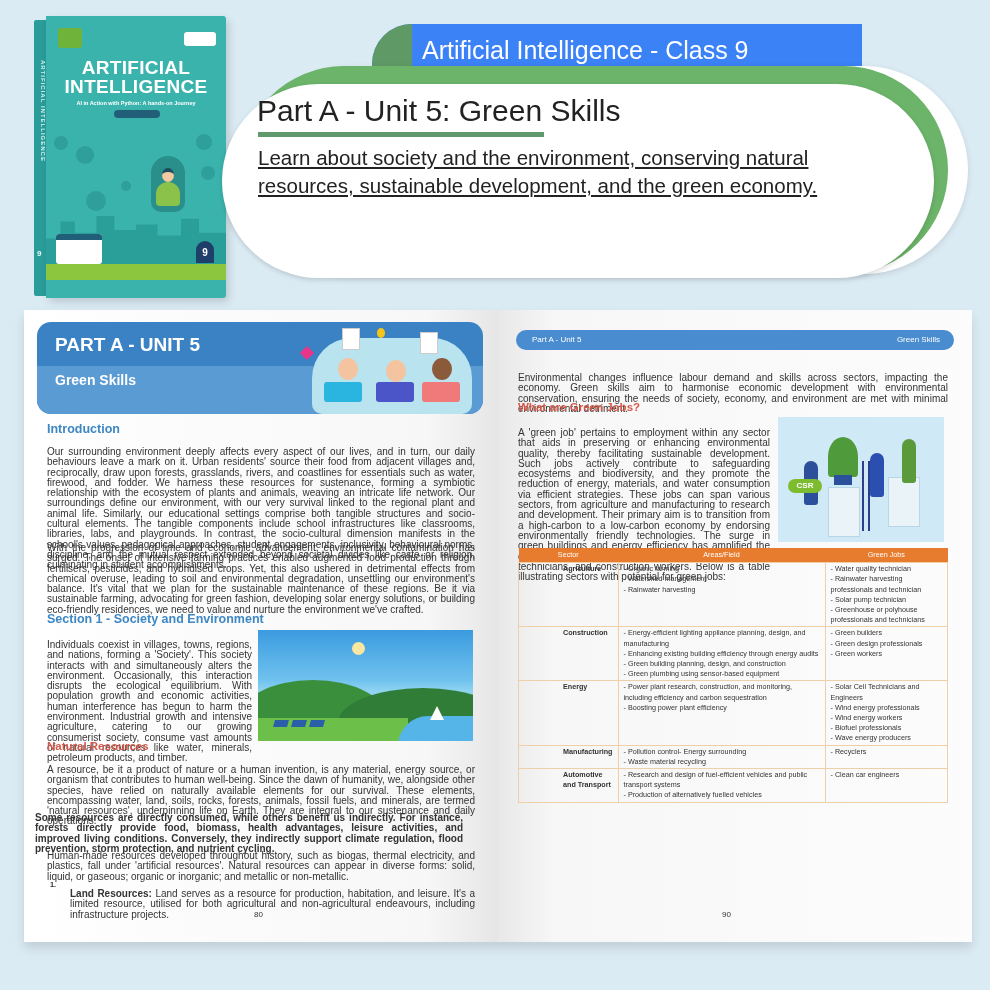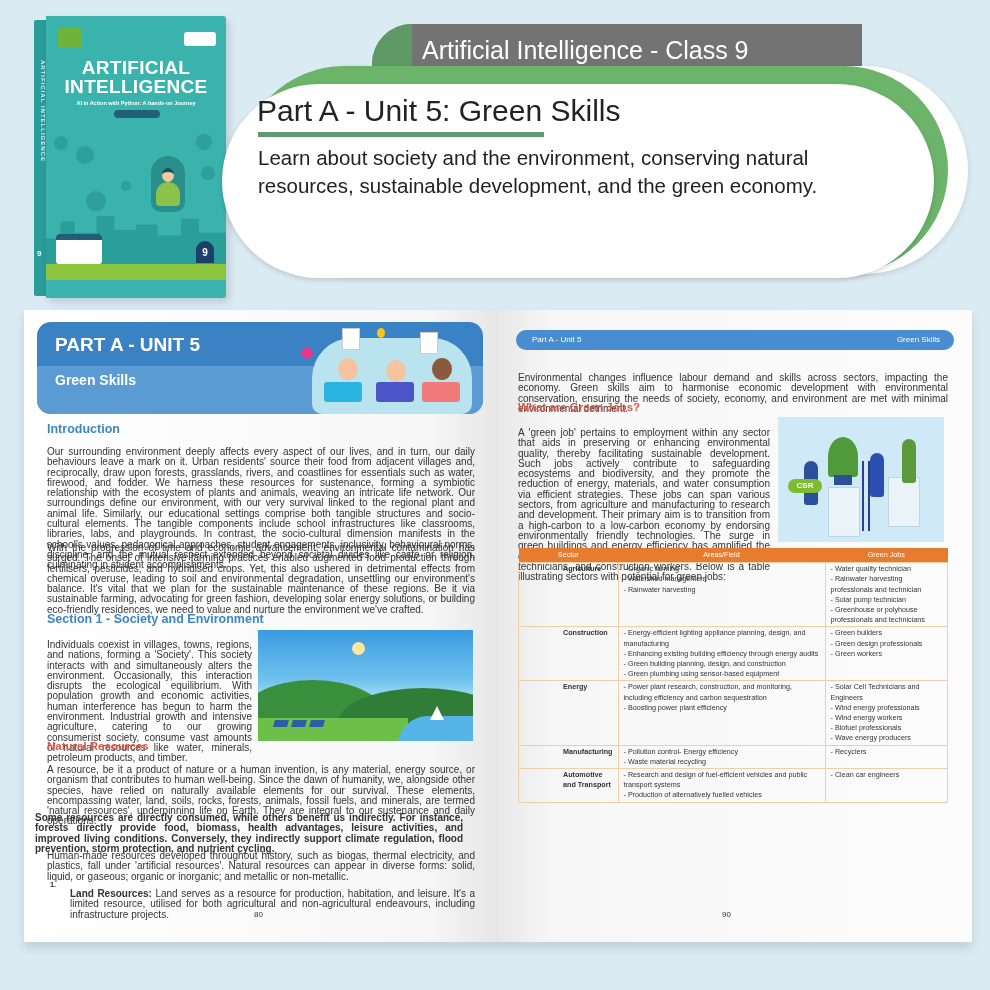--- a/index.html
+++ b/index.html
@@ -21,29 +21,29 @@
   .book-portal { position: absolute; left: 105px; top: 140px; width: 34px; height: 56px; background: #2a8f8a; border-radius: 17px 17px 10px 10px; }
   .book-person-head { position: absolute; left: 116px; top: 152px; width: 12px; height: 14px; background: #f2c9a0; border-radius: 50%; border-top: 4px solid #1e4d5c; }
   .book-person-body { position: absolute; left: 110px; top: 166px; width: 24px; height: 24px; background: #8bc34a; border-radius: 12px 12px 4px 4px; }
   .book-skyline { position: absolute; left: 0; right: 0; top: 200px; height: 56px; background: #2a9e99; clip-path: polygon(0 40%,8% 40%,8% 10%,16% 10%,16% 30%,28% 30%,28% 0,38% 0,38% 25%,50% 25%,50% 15%,62% 15%,62% 35%,75% 35%,75% 5%,85% 5%,85% 30%,100% 30%,100% 100%,0 100%); }
   .book-includes { position: absolute; left: 10px; top: 218px; width: 46px; height: 30px; background: #fff; border-radius: 3px; }
   .book-includes::before { content: ""; position: absolute; left: 0; top: 0; right: 0; height: 6px; background: #215e78; border-radius: 3px 3px 0 0; }
   .book-grade { position: absolute; right: 12px; top: 225px; width: 18px; height: 22px; background: #1f3f6b; border-radius: 9px 9px 0 0; color: #fff; font-weight: bold; font-size: 10px; text-align: center; line-height: 24px; }
   .book-strip { position: absolute; left: 0; right: 0; top: 248px; height: 16px; background: #8cc63f; font-size: 3.5px; color: #fff; text-align: center; padding-top: 4px; }
 
   
-  .banner-tab { position: absolute; left: 372px; top: 24px; width: 490px; height: 60px; background: #737373; border-radius: 40px 0 0 0; }
+  .banner-tab { position: absolute; left: 372px; top: 24px; width: 490px; height: 60px; background: #3b82f6; border-radius: 40px 0 0 0; }
   .banner-tab::before { content: ""; position: absolute; left: 0; top: 0; width: 40px; height: 60px; background: #5f9a66; border-radius: 40px 0 0 0; }
   .banner-tab-text { position: absolute; left: 50px; top: 12px; font-size: 25px; color: #fff; white-space: nowrap; }
   .banner-shadow-arc { position: absolute; left: 250px; top: 66px; width: 718px; height: 208px; background: #ffffff; border-radius: 110px; box-shadow: 0 2px 6px rgba(0,0,0,0.12); }
   .banner-green-arc { position: absolute; left: 240px; top: 66px; width: 708px; height: 208px; background: #6cb46a; border-radius: 110px; }
   .banner-body { position: absolute; left: 222px; top: 84px; width: 712px; height: 194px; background: #fff; border-radius: 100px; box-shadow: 0 2px 5px rgba(0,0,0,0.15); }
   .banner-title { position: absolute; left: 257px; top: 94px; font-size: 30px; color: #222; font-weight: normal; }
   .banner-underline { position: absolute; left: 258px; top: 132px; width: 286px; height: 5px; background: #5f9a6f; }
-  .banner-desc { position: absolute; left: 258px; top: 144px; width: 640px; font-size: 20.5px; line-height: 28px; color: #222; }
+  .banner-desc { position: absolute; left: 258px; top: 144px; width: 640px; font-size: 20.5px; line-height: 28px; color: #222; text-decoration: underline; }
 
   
   .spread { position: absolute; left: 24px; top: 310px; width: 948px; height: 632px; background: #fafafa; box-shadow: 0 6px 10px rgba(0,0,0,0.12); }
   .page-left { position: absolute; left: 0; top: 0; width: 474px; height: 632px; background: linear-gradient(90deg,#ffffff 0%,#f7f7f7 85%,#e6e6e6 100%); }
   .page-right { position: absolute; left: 474px; top: 0; width: 474px; height: 632px; background: linear-gradient(90deg,#e8e8e8 0%,#f7f7f7 12%,#fcfcfc 100%); }
 
   .unit-header { position: absolute; left: 13px; top: 12px; width: 446px; height: 92px; background: #3b82c4; border-radius: 14px; overflow: hidden; }
   .unit-header-band { position: absolute; left: 0; top: 44px; width: 100%; height: 48px; background: #5b9bd3; }
   .unit-header-title { position: absolute; left: 18px; top: 12px; color: #fff; font-weight: bold; font-size: 19px; }
   .unit-header-sub { position: absolute; left: 18px; top: 50px; color: #fff; font-weight: bold; font-size: 14px; }
@@ -250,21 +250,21 @@
               <span class="line">- Solar Cell Technicians and Engineers</span>
               <span class="line">- Wind energy professionals</span>
               <span class="line">- Wind energy workers</span>
               <span class="line">- Biofuel professionals</span>
               <span class="line">- Wave energy producers</span>
             </td>
           </tr>
           <tr>
             <td class="sector">Manufacturing</td>
             <td class="areas">
-              <span class="line">- Pollution control- Energy efficiency</span>
+              <span class="line">- Pollution control- Energy surrounding</span>
               <span class="line">- Waste material recycling</span>
             </td>
             <td>
               <span class="line">- Recyclers</span>
             </td>
           </tr>
           <tr>
             <td class="sector">Automotive and Transport</td>
             <td class="areas">
               <span class="line">- Research and design of fuel-efficient vehicles and public transport systems</span>

